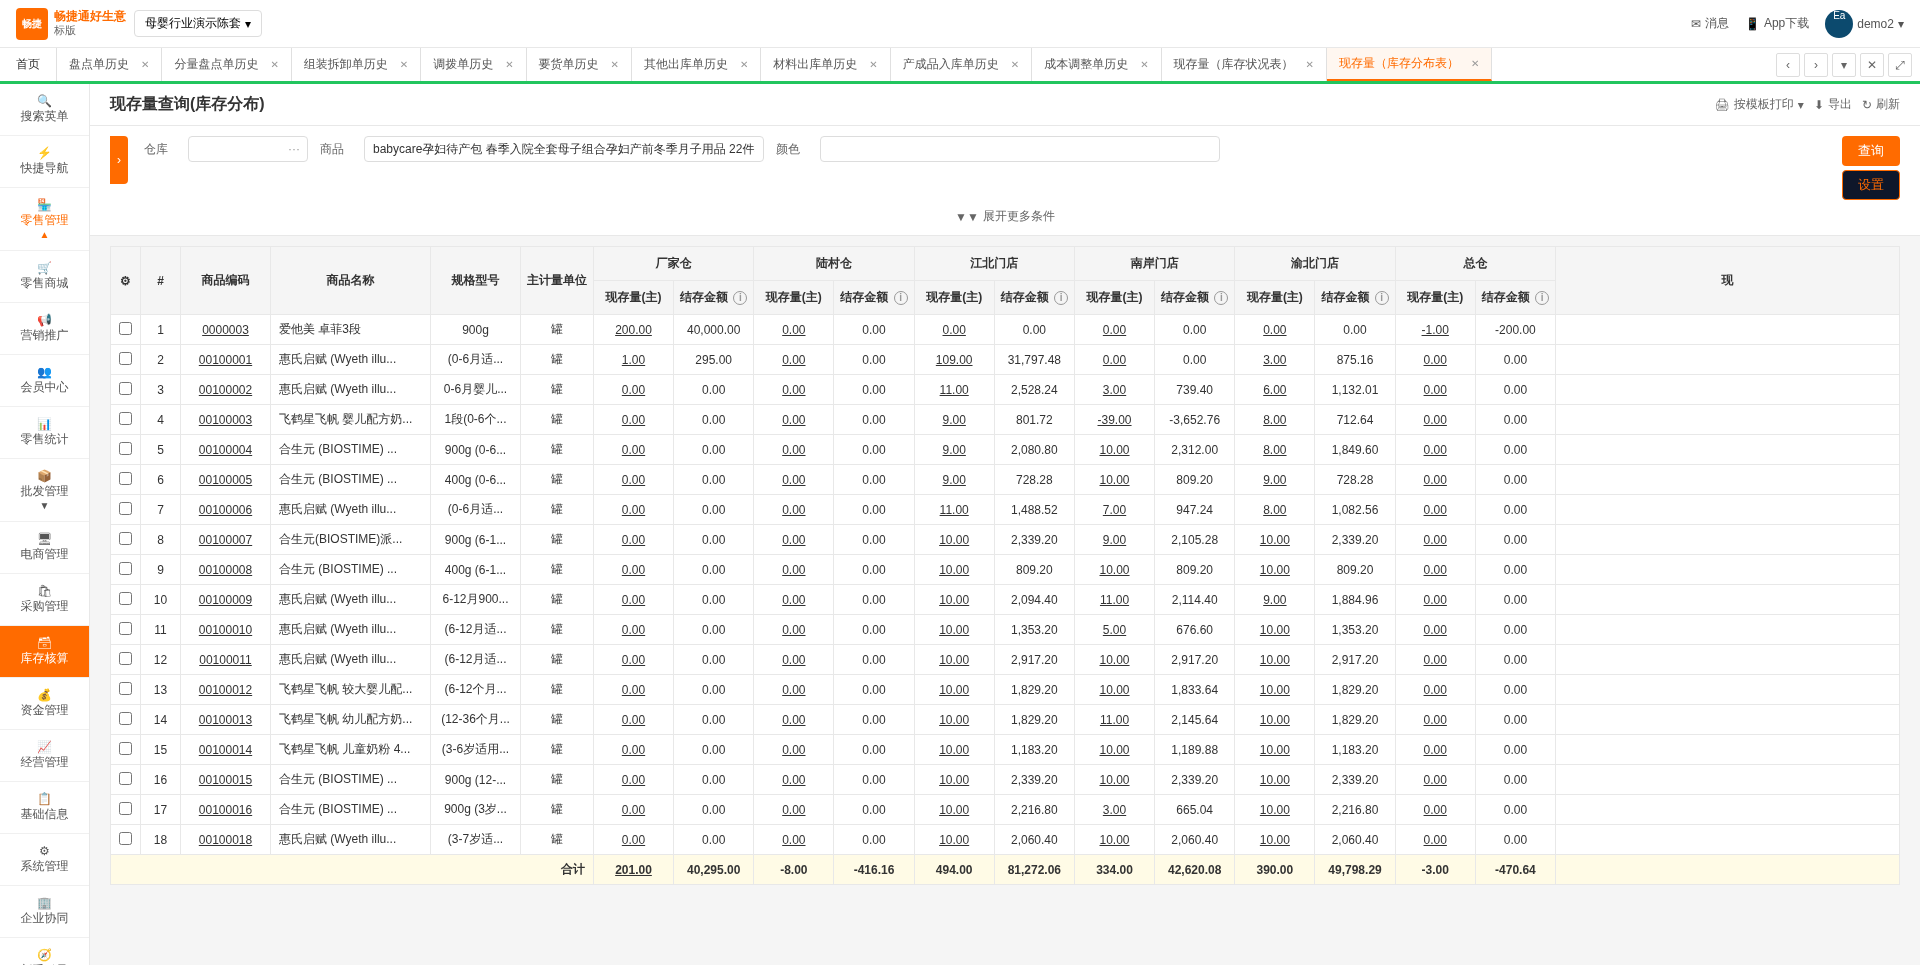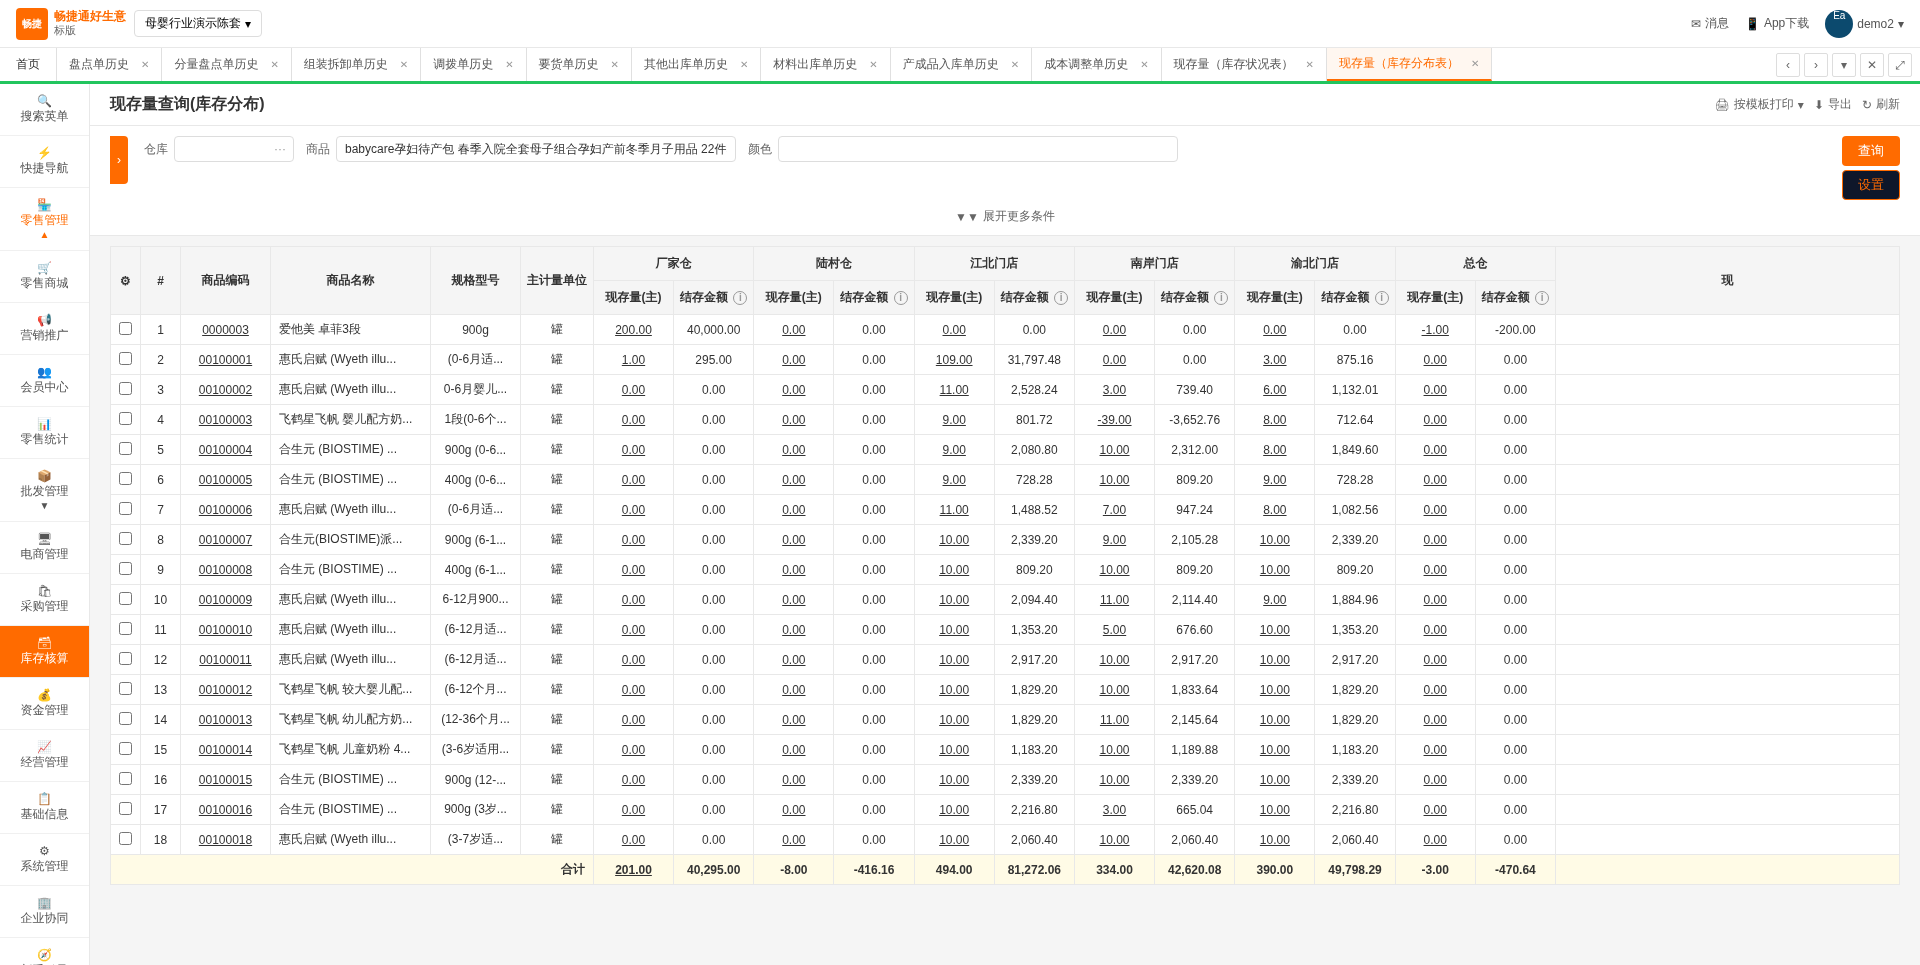--- a/index.html
+++ b/index.html
@@ -39,21 +39,21 @@
 
     
     .page-header { background: #fff; padding: 10px 20px; display: flex; align-items: center; justify-content: space-between; border-bottom: 1px solid #e8e8e8; }
     .page-title { font-size: 16px; color: #333; font-weight: 600; }
     .page-actions { display: flex; align-items: center; gap: 10px; }
     .action-btn { display: flex; align-items: center; gap: 4px; color: #666; cursor: pointer; font-size: 12px; }
 
     
     .filter-bar { background: #fff; padding: 10px 20px; border-bottom: 1px solid #e8e8e8; }
     .filter-row { display: flex; align-items: center; gap: 12px; }
-    .filter-item { display: flex; align-items: center; gap: 6px; }
+    .filter-item { display: flex; align-items: center; gap: 20px; }
     .filter-label { color: #666; white-space: nowrap; }
     .filter-input { border: 1px solid #ddd; border-radius: 4px; padding: 5px 8px; width: 120px; color: #333; }
     .filter-input.wide { width: 400px; }
     .filter-input-container { position: relative; display: flex; align-items: center; }
     .filter-input-container .dots { color: #999; position: absolute; right: 8px; cursor: pointer; }
     .expand-more { display: flex; align-items: center; gap: 4px; color: #666; cursor: pointer; margin-top: 8px; justify-content: center; }
     .orange-btn { background: #ff6b00; color: #fff; border: none; border-radius: 4px; padding: 6px 16px; cursor: pointer; font-size: 13px; white-space: nowrap; }
     .setting-btn { background: #0f172a; color: #ff6b00; border: 1px solid #ff6b00; border-radius: 4px; padding: 5px 14px; cursor: pointer; font-size: 13px; white-space: nowrap; }
 
     

